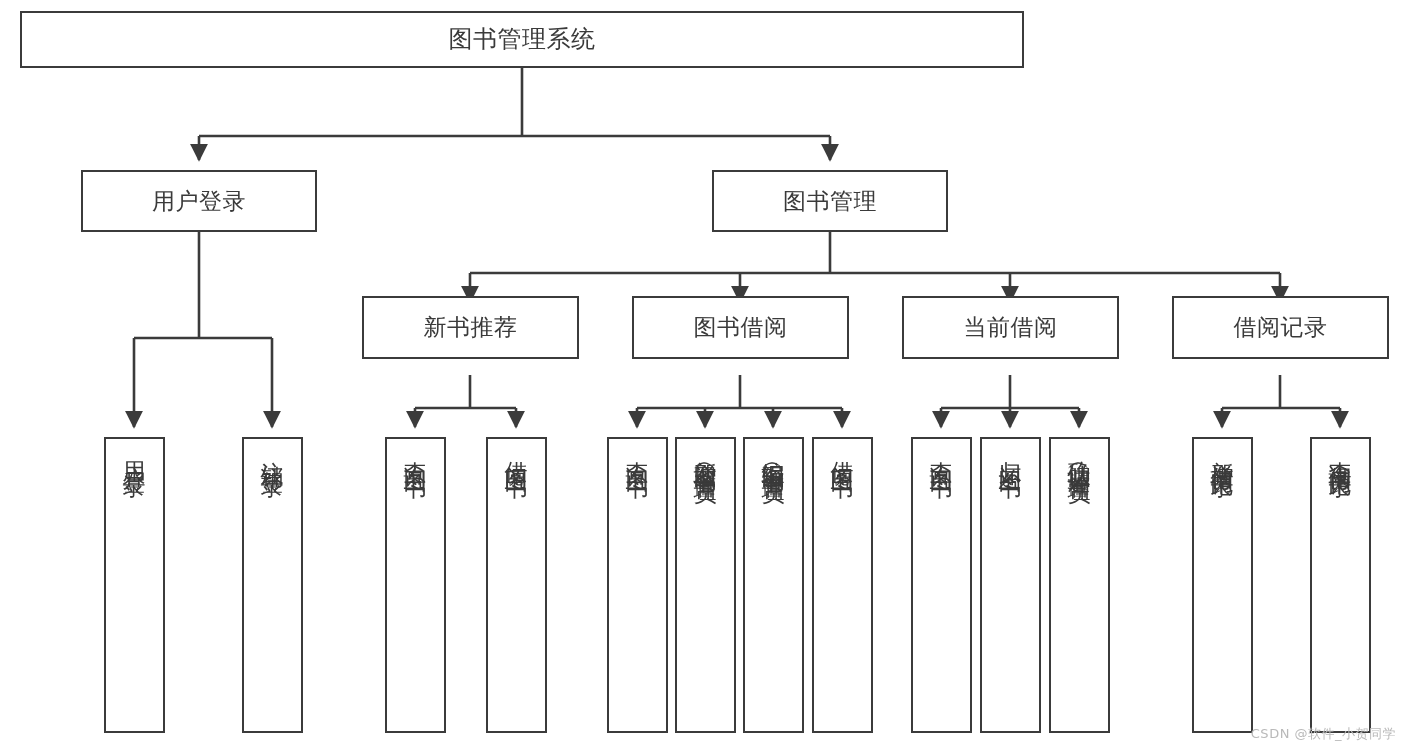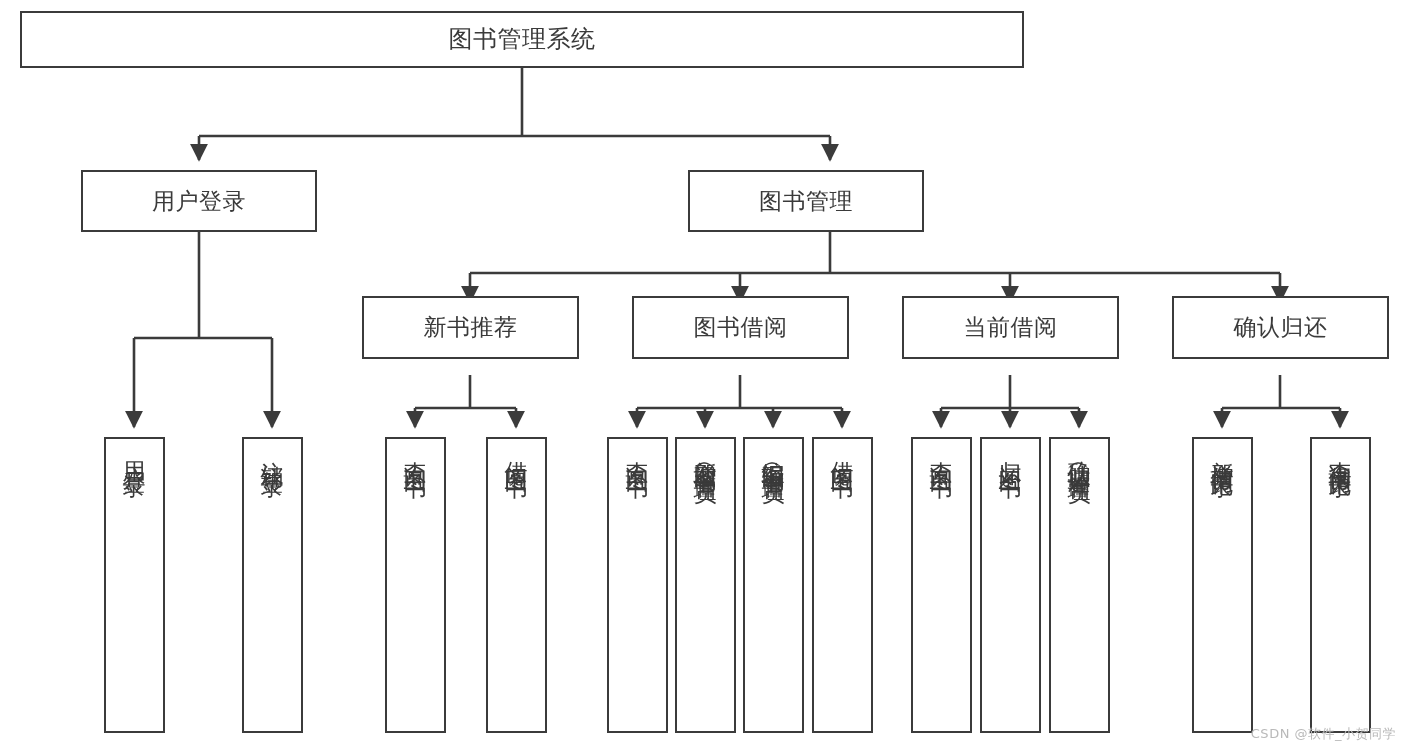--- a/index.html
+++ b/index.html
@@ -132,35 +132,35 @@
     </g>
   </svg>
 
   <div class="node" id="node-root">
     <span class="label">图书管理系统</span>
   </div>
 
   <div class="node lvl2" style="left:81px;">
     <span class="label">用户登录</span>
   </div>
-  <div class="node lvl2" style="left:688px;">
+  <div class="node lvl2" style="left:712px;">
     <span class="label">图书管理</span>
   </div>
 
   <div class="node lvl3" style="left:362px;">
     <span class="label">新书推荐</span>
   </div>
   <div class="node lvl3" style="left:902px;">
     <span class="label">当前借阅</span>
   </div>
   <div class="node lvl3" style="left:632px;">
     <span class="label">图书借阅</span>
   </div>
   <div class="node lvl3" style="left:1172px;">
-    <span class="label">确认归还</span>
+    <span class="label">借阅记录</span>
   </div>
 
   <div class="node leaf" style="left:104px;width:61px;">
     <span class="label">用户登录</span>
   </div>
   <div class="node leaf" style="left:242px;width:61px;">
     <span class="label">注销登录</span>
   </div>
 
   <div class="node leaf" style="left:385px;width:61px;">

